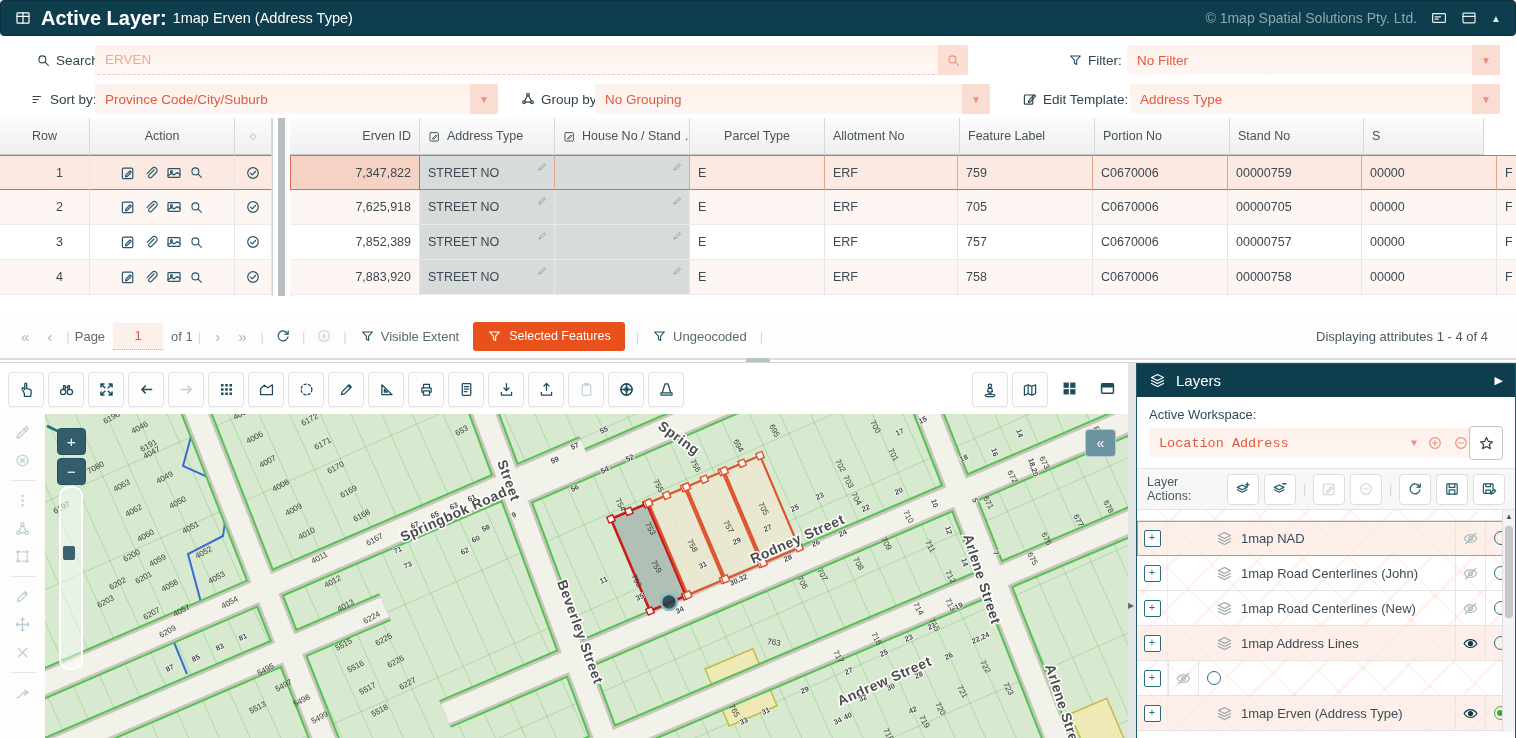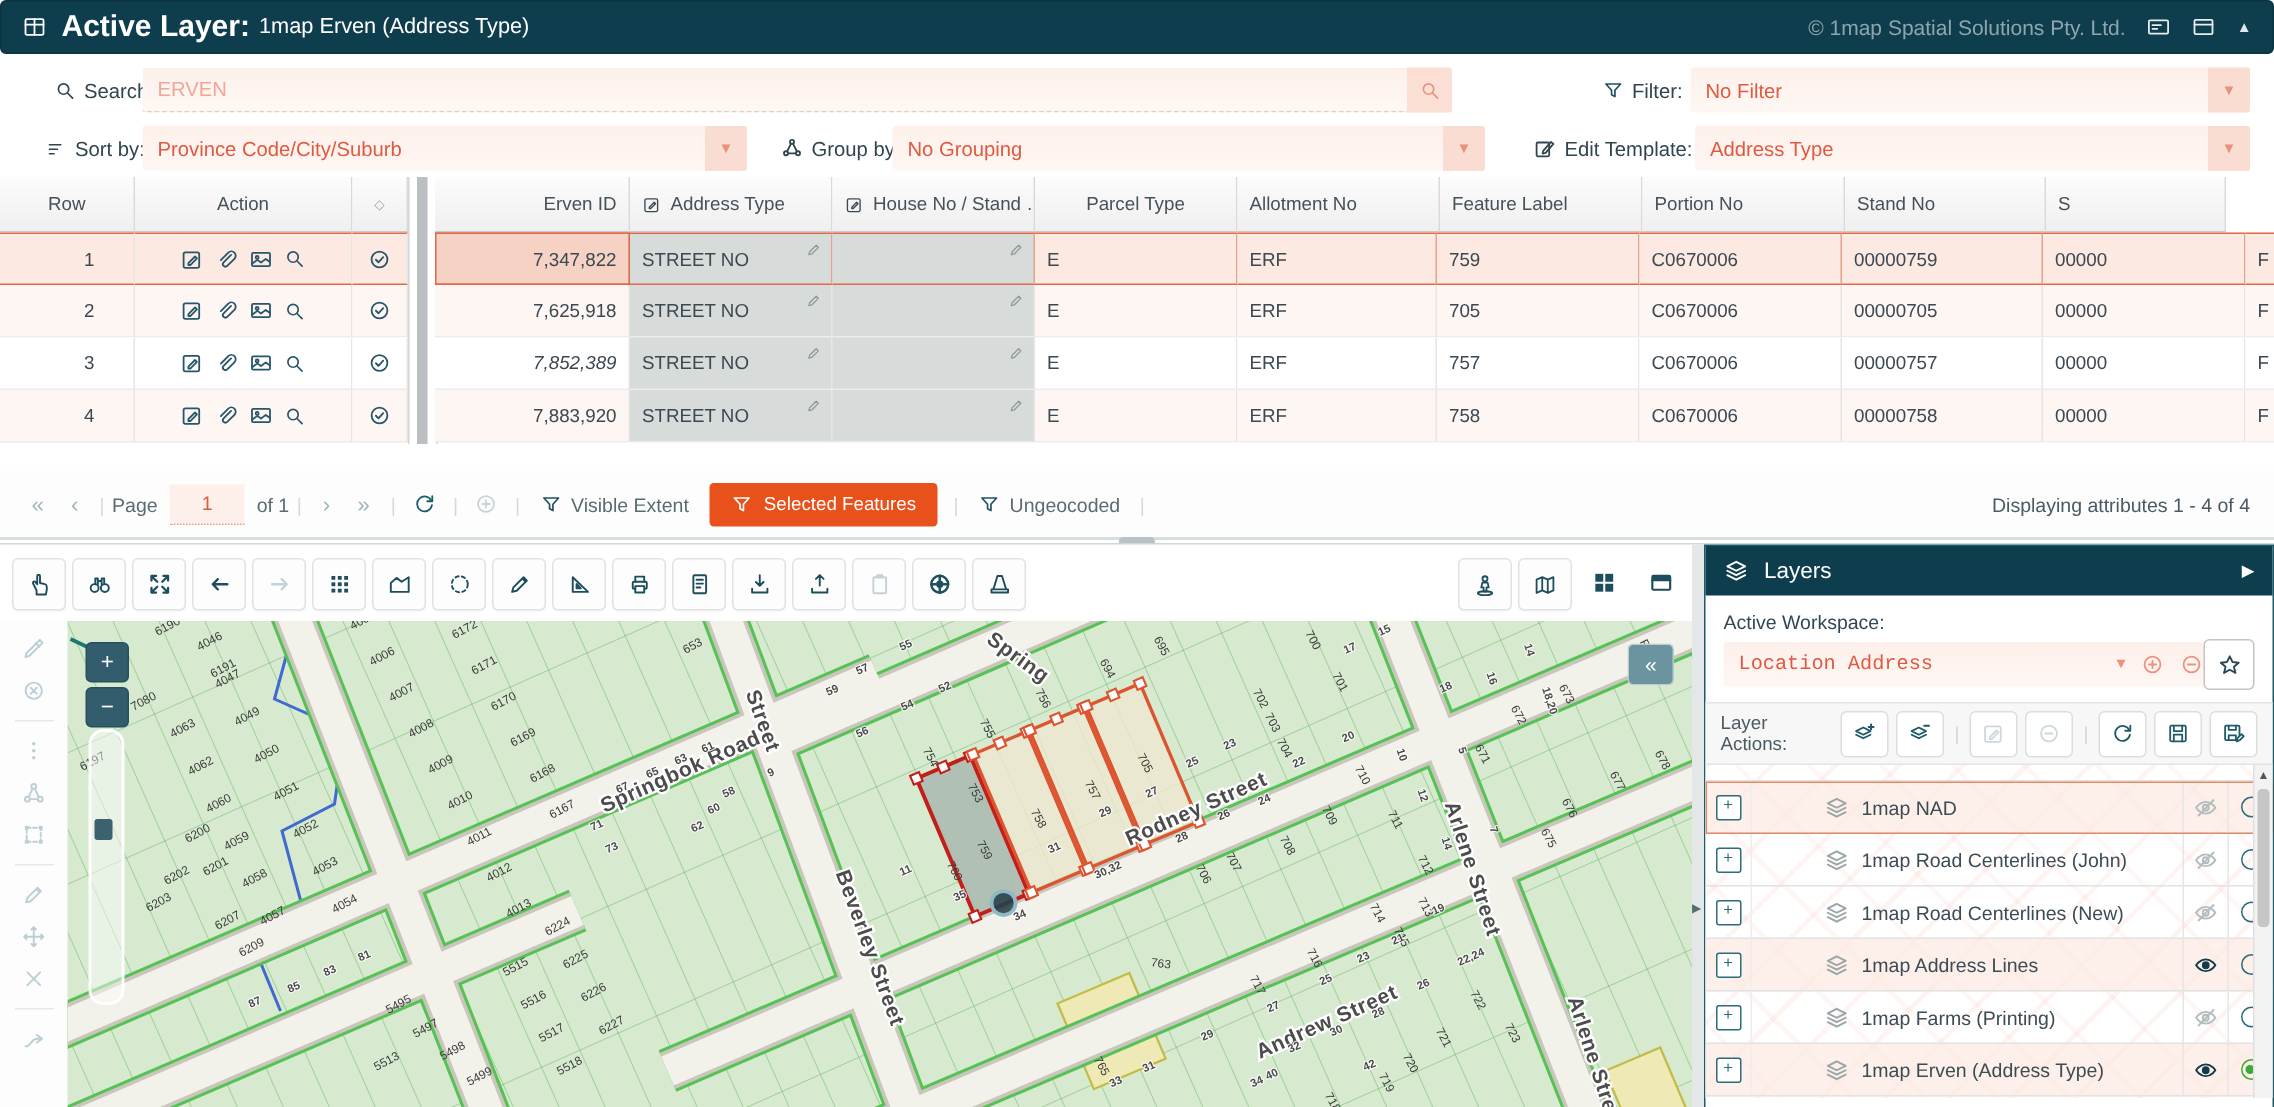--- a/index.html
+++ b/index.html
@@ -50,21 +50,21 @@
   
   #pager{position:absolute;left:0;top:314px;width:1516px;height:46px;background:#fdfdfd;
     border-bottom:2px solid #d8dddf;display:flex;align-items:center;padding-left:12px;box-sizing:border-box;font-size:13px;color:#5a6b72;}
   #pager .nav{color:#9fb6bf;font-size:15px;padding:0 9px;cursor:pointer;}
   #pager .sep{color:#d3dadd;padding:0 5px;}
   #page-input{width:46px;height:24px;background:#fdf0ea;border:none;border-bottom:1px dotted #e0a58f;
     color:#e05a41;text-align:center;font-size:13px;outline:none;}
   #selected-features-btn{background:#e8511c;color:#fff;border:none;border-radius:3px;height:29px;
     display:inline-flex;align-items:center;gap:7px;padding:0 14px;font-size:12.5px;cursor:pointer;margin:0 6px;}
   .funnel-ic{color:#21505f;}
-  #pager-status{margin-left:auto;padding-right:16px;color:#4a5a62;}
+  #pager-status{margin-left:auto;padding-right:28px;color:#4a5a62;}
   #top-splitter-tab{position:absolute;left:746px;top:358px;width:24px;height:8px;background:#b9c2c5;border-radius:3px 3px 0 0;}
   
   #lower{position:absolute;left:0;top:362px;width:1516px;height:376px;background:#fff;border-top:1px solid #cfd6d8;}
   #mapToolbar{position:absolute;left:8px;top:9px;display:flex;gap:4px;}
   .mapbtn{width:34px;height:33px;background:#fdfdfd;border:1px solid #e2e2e2;border-radius:4px;
     display:flex;align-items:center;justify-content:center;color:#1d4e5e;cursor:pointer;box-shadow:0 1px 1px rgba(0,0,0,.04);}
   .mapbtn.disabled{color:#c3d2d8;cursor:default;}
   .mapbtn.plain{border:none;background:transparent;box-shadow:none;}
   #mapToolbarRight{position:absolute;right:392px;top:9px;display:flex;gap:4px;}
   #leftStrip{position:absolute;left:0;top:51px;width:45px;height:325px;background:#fdfdfd;display:flex;
@@ -536,21 +536,21 @@
           <span>00000705</span>
         </div>
         <div class="cell" style="width: 135px; flex: 0 0 135px;">
           <span>00000</span>
         </div>
         <div class="cell" style="width: 120px; flex: 0 0 120px;">
           <span>F</span>
         </div>
       </div>
       <div class="row-flex tone-white">
-        <div class="cell" style="width: 130px; flex: 0 0 130px; font-style: italic;">
+        <div class="cell" style="width: 130px; flex: 0 0 130px;">
           <span style="margin-left:auto">7,852,389</span>
         </div>
         <div class="cell graycell" style="width: 135px; flex: 0 0 135px;">
           <span>STREET NO</span>
           <span class="cellpencil"><svg width="11" height="11" viewBox="0 0 20 20" fill="none" stroke="currentColor" stroke-width="1.5" stroke-linecap="round" stroke-linejoin="round">
               <path d="M4 16l1-3.5 8-8 2.6 2.6-8 8L4 16z"></path>
             </svg></span>
         </div>
         <div class="cell graycell" style="width: 135px; flex: 0 0 135px;">
           <span></span>
@@ -1356,51 +1356,42 @@
             </svg>
           </span>
           <span class="radiocell">
             <span class="radio"></span>
           </span>
         </div>
         <div class="lrow">
           <span class="expcell">
             <span class="expbox">+</span>
           </span>
+          <span class="eyecell">
+            <svg width="17" height="17" viewBox="0 0 20 20" fill="none" stroke="#b3bcbe" stroke-width="1.5">
+              <path d="M2.5 10S5.3 5.4 10 5.4 17.5 10 17.5 10 14.7 14.6 10 14.6 2.5 10 2.5 10z"></path>
+              <circle cx="10" cy="10" r="2.3"></circle>
+              <path d="M4 16.5L16.5 3.5"></path>
+            </svg>
+          </span>
+          <span class="radiocell">
+            <span class="radio"></span>
+          </span>
+        </div>
+        <div class="lrow hl">
+          <span class="expcell">
+            <span class="expbox">+</span>
+          </span>
           <span class="namecell">
             <span class="ic stackic">
               <svg width="17" height="17" viewBox="0 0 20 20" fill="none" stroke="currentColor" stroke-width="1.5" stroke-linecap="round" stroke-linejoin="round">
                 <path d="M10 3l7 3.5L10 10 3 6.5z"></path>
                 <path d="M3 10l7 3.5 7-3.5M3 13.5L10 17l7-3.5"></path>
               </svg>
             </span>
-            <span>1map Farms (Printing)</span>
-          </span>
-          <span class="eyecell">
-            <svg width="17" height="17" viewBox="0 0 20 20" fill="none" stroke="#b3bcbe" stroke-width="1.5">
-              <path d="M2.5 10S5.3 5.4 10 5.4 17.5 10 17.5 10 14.7 14.6 10 14.6 2.5 10 2.5 10z"></path>
-              <circle cx="10" cy="10" r="2.3"></circle>
-              <path d="M4 16.5L16.5 3.5"></path>
-            </svg>
-          </span>
-          <span class="radiocell">
-            <span class="radio"></span>
-          </span>
-        </div>
-        <div class="lrow hl">
-          <span class="expcell">
-            <span class="expbox">+</span>
-          </span>
-          <span class="namecell">
-            <span class="ic stackic">
-              <svg width="17" height="17" viewBox="0 0 20 20" fill="none" stroke="currentColor" stroke-width="1.5" stroke-linecap="round" stroke-linejoin="round">
-                <path d="M10 3l7 3.5L10 10 3 6.5z"></path>
-                <path d="M3 10l7 3.5 7-3.5M3 13.5L10 17l7-3.5"></path>
-              </svg>
-            </span>
             <span>1map Erven (Address Type)</span>
           </span>
           <span class="eyecell">
             <svg width="17" height="17" viewBox="0 0 20 20" fill="none" stroke="#123c4c" stroke-width="1.5">
               <path d="M2.5 10S5.3 5.4 10 5.4 17.5 10 17.5 10 14.7 14.6 10 14.6 2.5 10 2.5 10z"></path>
               <circle cx="10" cy="10" r="2.3" fill="#123c4c"></circle>
             </svg>
           </span>
           <span class="radiocell">
             <span class="radio on"></span>

